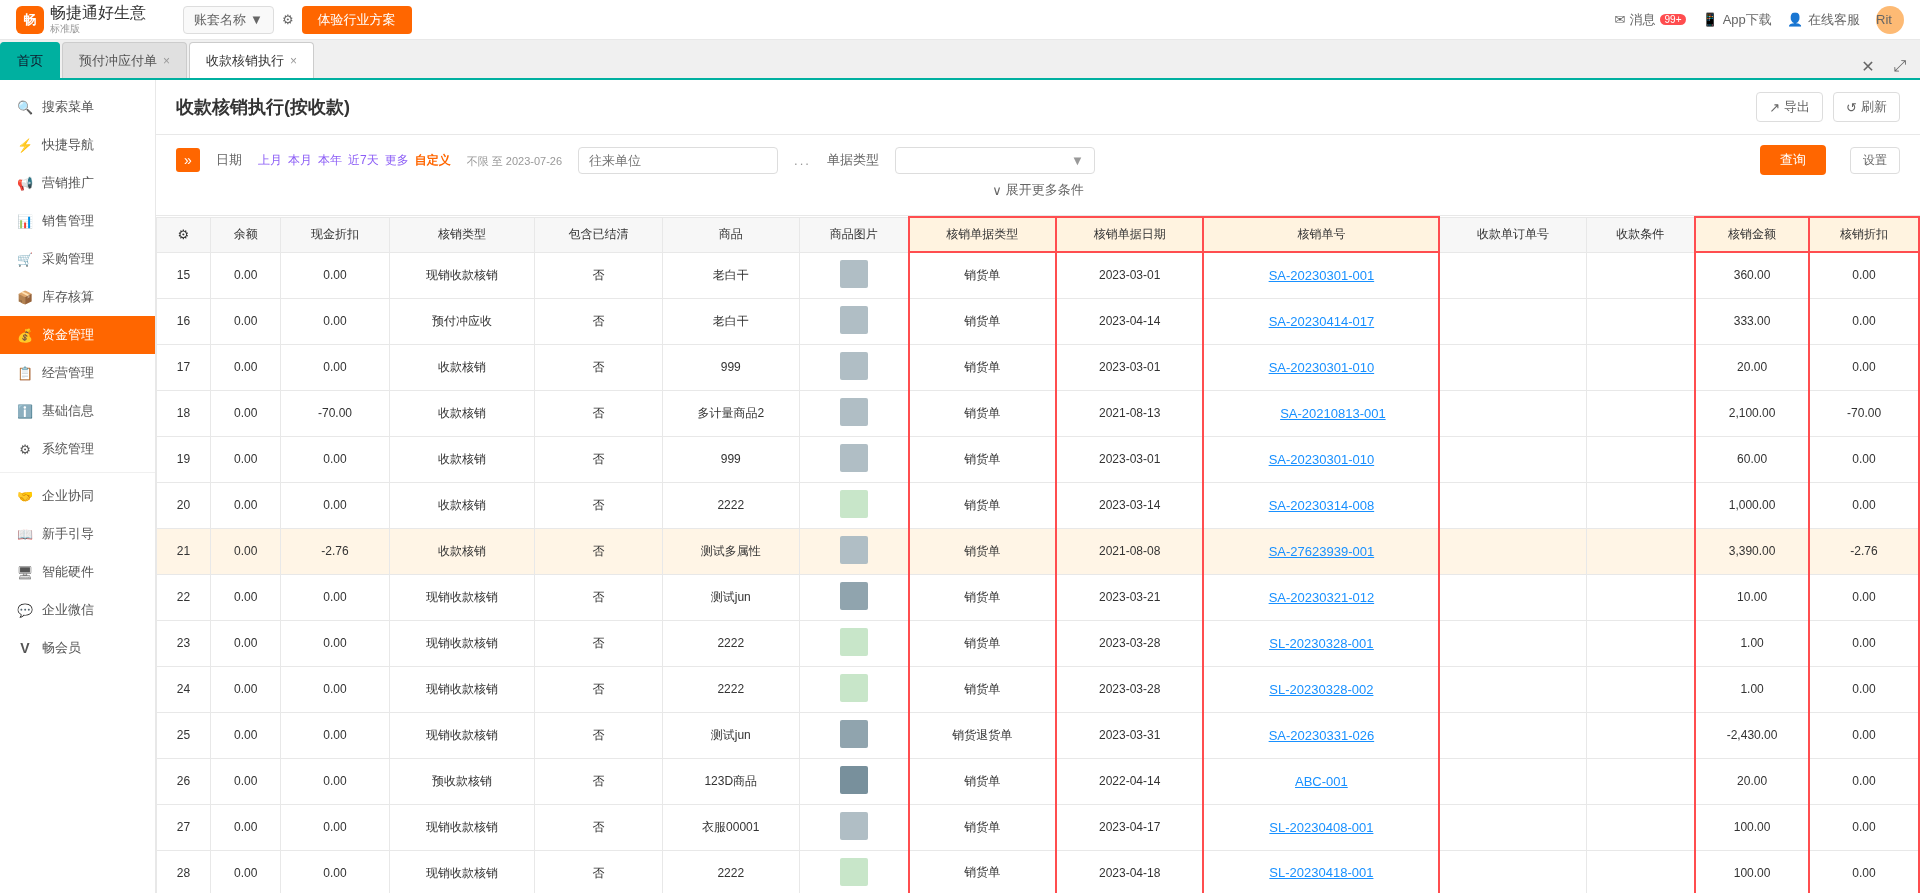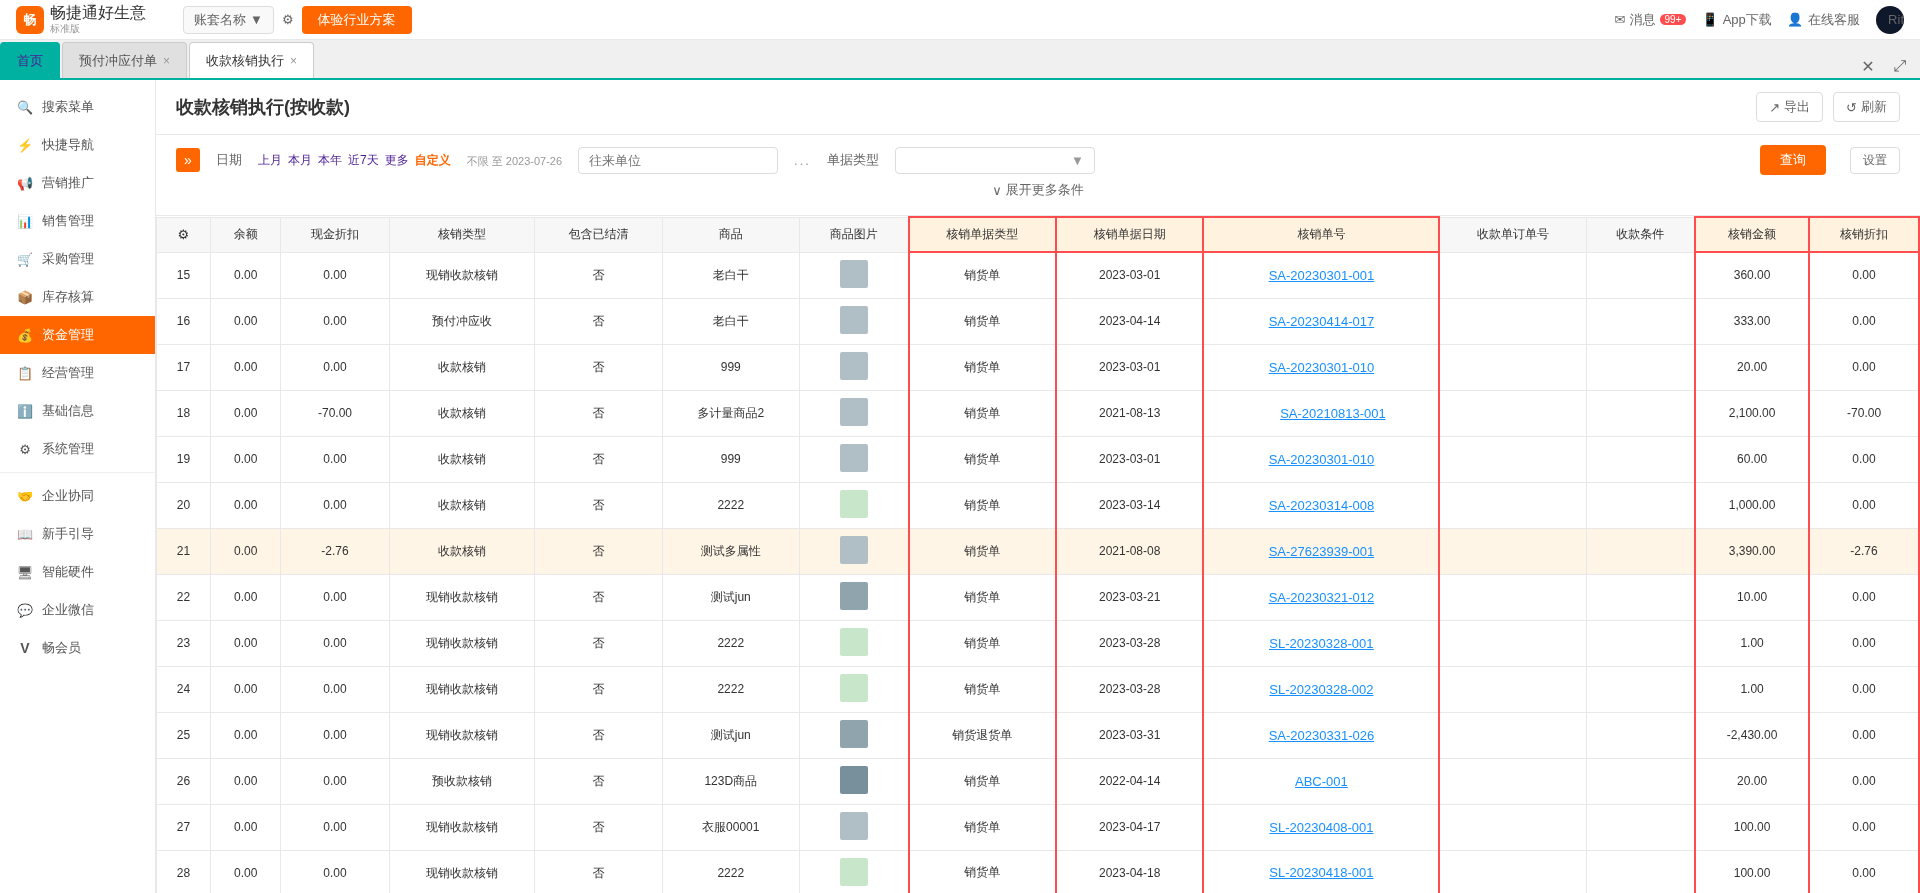--- a/index.html
+++ b/index.html
@@ -10,28 +10,28 @@
     .logo-area { display: flex; align-items: center; gap: 6px; width: 155px; }
     .logo-icon { width: 28px; height: 28px; background: #f60; border-radius: 6px; display: flex; align-items: center; justify-content: center; color: white; font-weight: bold; font-size: 16px; }
     .logo-text { font-size: 16px; color: #333; line-height: 1.2; }
     .logo-sub { font-size: 10px; color: #999; }
     .top-center { flex: 1; display: flex; align-items: center; gap: 8px; }
     .account-selector { display: flex; align-items: center; gap: 4px; padding: 4px 10px; border: 1px solid #ddd; border-radius: 4px; background: #f9f9f9; color: #666; cursor: pointer; }
     .btn-industry { background: #f60; color: white; border: none; padding: 5px 16px; border-radius: 4px; cursor: pointer; font-size: 13px; }
     .top-right { display: flex; align-items: center; gap: 16px; }
     .top-icon-item { display: flex; align-items: center; gap: 4px; color: #666; cursor: pointer; font-size: 12px; }
     .badge { background: #ff4d4f; color: white; border-radius: 10px; padding: 0 5px; font-size: 10px; }
-    .user-avatar { width: 28px; height: 28px; background: #0f172a; border-radius: 50%; display: flex; align-items: center; justify-content: flex-end; font-size: 11px; color: #666; }
+    .user-avatar { width: 28px; height: 28px; background: #fdba74; border-radius: 50%; display: flex; align-items: center; justify-content: flex-start; font-size: 11px; color: #666; }
 
     
     .tab-bar { height: 40px; background: #f0f0f0; display: flex; align-items: end; padding-left: 0; border-bottom: 2px solid #00b0a0; }
     .tab-item { height: 36px; padding: 0 16px; display: flex; align-items: center; gap: 6px; cursor: pointer; border-radius: 4px 4px 0 0; font-size: 13px; color: #555; background: #e0e0e0; border: 1px solid #ccc; border-bottom: none; margin-right: 2px; }
     .tab-item.active { background: #fff; color: #333; border-color: #ccc; }
     .tab-close { color: #999; font-size: 12px; cursor: pointer; }
-    .tab-home { background: #00b0a0; color: #4c1d95; border-color: #00b0a0; }
+    .tab-home { background: #00b0a0; color: #0f172a; border-color: #00b0a0; }
     .tab-bar-actions { margin-left: auto; display: flex; align-items: center; padding-right: 8px; gap: 8px; }
     .tab-bar-btn { width: 24px; height: 24px; display: flex; align-items: center; justify-content: center; cursor: pointer; color: #666; font-size: 16px; }
 
     
     .main-layout { display: flex; height: calc(893px - 80px); }
 
     
     .sidebar { width: 156px; background: #fff; border-right: 1px solid #e8e8e8; padding: 8px 0; overflow-y: auto; }
     .sidebar-item { display: flex; align-items: center; gap: 8px; padding: 10px 16px; cursor: pointer; color: #555; font-size: 13px; }
     .sidebar-item.active { background: #f60; color: white; border-radius: 0; }
@@ -47,21 +47,21 @@
     .page-actions { display: flex; gap: 10px; }
     .btn-export { display: flex; align-items: center; gap: 4px; padding: 5px 12px; border: 1px solid #ddd; border-radius: 4px; background: #fff; cursor: pointer; color: #666; font-size: 12px; }
     .btn-refresh { display: flex; align-items: center; gap: 4px; padding: 5px 12px; border: 1px solid #ddd; border-radius: 4px; background: #fff; cursor: pointer; color: #666; font-size: 12px; }
 
     
     .filter-bar { background: #fff; padding: 10px 20px; border-bottom: 1px solid #e8e8e8; }
     .filter-row { display: flex; align-items: center; gap: 16px; flex-wrap: wrap; }
     .filter-toggle-btn { width: 24px; height: 24px; background: #f60; display: flex; align-items: center; justify-content: center; color: white; border-radius: 3px; cursor: pointer; font-size: 14px; }
     .filter-label { color: #666; font-size: 13px; }
     .date-shortcuts { display: flex; gap: 6px; align-items: center; }
-    .date-shortcut { color: #4c1d95; cursor: pointer; font-size: 12px; }
+    .date-shortcut { color: #8b5cf6; cursor: pointer; font-size: 12px; }
     .date-custom { color: #f60; font-weight: bold; font-size: 12px; cursor: pointer; }
     .date-range-text { color: #999; font-size: 11px; margin-top: 2px; }
     .filter-input { border: 1px solid #ddd; border-radius: 4px; padding: 5px 10px; min-width: 200px; color: #999; font-size: 13px; }
     .filter-dots { color: #999; letter-spacing: 2px; }
     .filter-select { border: 1px solid #ddd; border-radius: 4px; padding: 5px 10px; min-width: 200px; color: #999; font-size: 13px; display: flex; align-items: center; justify-content: space-between; cursor: pointer; }
     .btn-query { background: #f60; color: white; border: none; padding: 6px 20px; border-radius: 4px; cursor: pointer; font-size: 13px; margin-left: auto; }
     .btn-settings { background: #fff; color: #666; border: 1px solid #ddd; padding: 4px 12px; border-radius: 4px; cursor: pointer; font-size: 12px; margin-left: 8px; }
     .expand-bar { display: flex; justify-content: center; padding: 6px; }
     .expand-btn { display: flex; align-items: center; gap: 4px; color: #666; font-size: 12px; cursor: pointer; }
 

